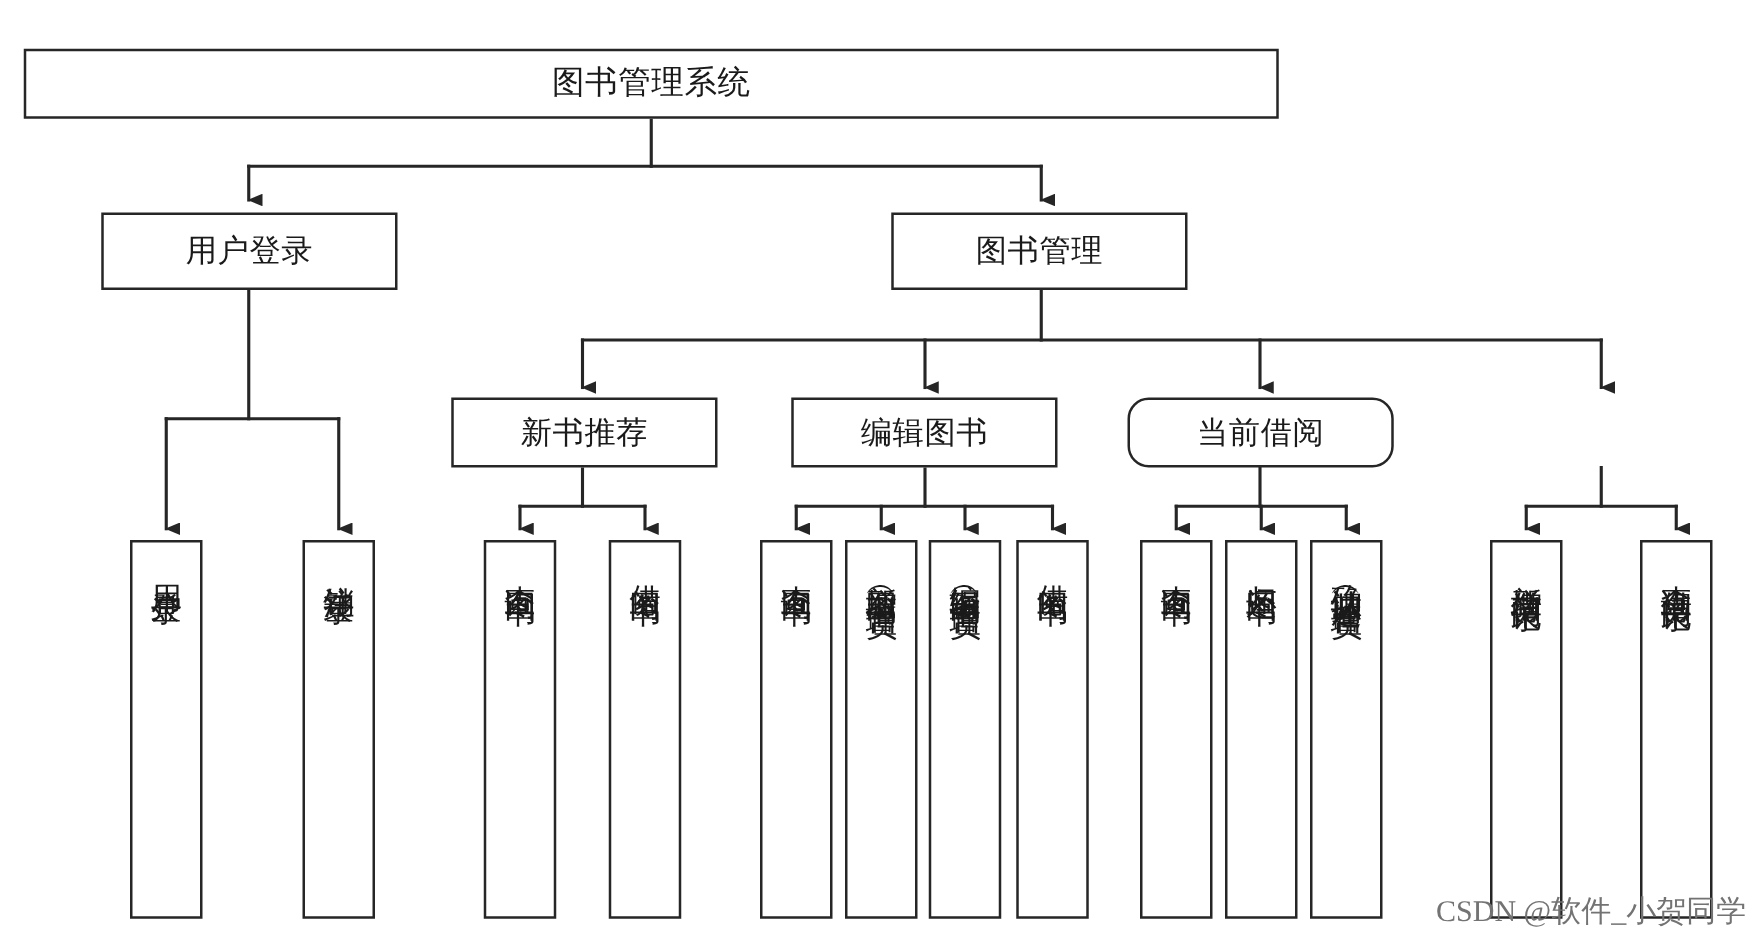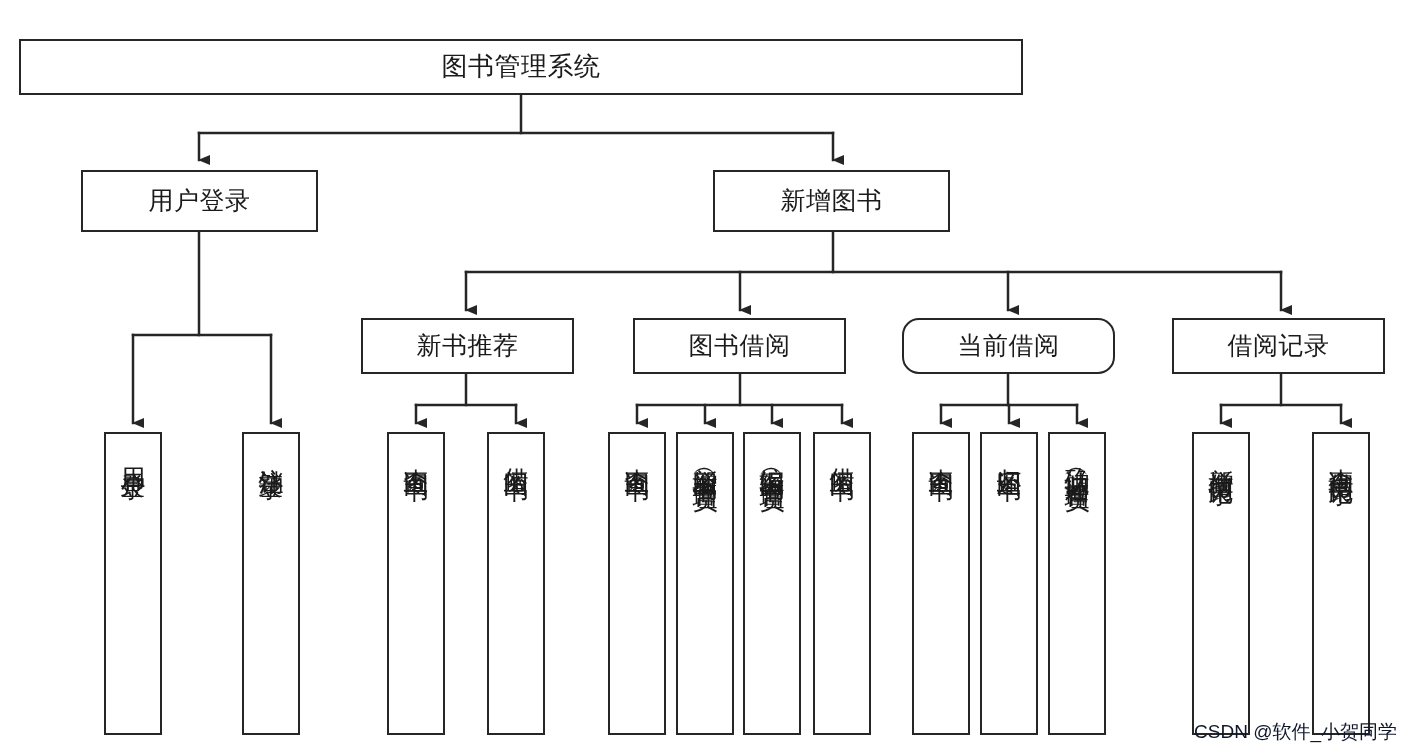--- a/index.html
+++ b/index.html
@@ -43,25 +43,25 @@
     text-orientation:upright;
     font-size:25px;
     letter-spacing:3px;
     line-height:1;
   }
 
   .watermark{
     position:absolute;
     right:8px;
     bottom:2px;
-    font-size:19px;
-    color:#0f172a;
+    font-size:24px;
+    color:#737373;
     white-space:nowrap;
     user-select:none;
-    font-family:Liberation Sans, sans-serif;
+    font-family:Liberation Serif, serif;
   }
 </style>
 </head>
 <body>
 
 <div id="diagram">
 
   <svg id="wires" viewBox="0 0 1405 747" xmlns="http://www.w3.org/2000/svg">
     <defs>
       <marker id="arw" markerWidth="10" markerHeight="12" refX="5" refY="11" orient="auto" markerUnits="userSpaceOnUse">
@@ -113,34 +113,31 @@
   </svg>
 
   <div class="node h root" style="left:19px;top:15px;width:1004px;height:56px;margin-top:24px;">
     <span class="label">图书管理系统</span>
   </div>
 
   <div class="node h" style="left:81px;top:170px;width:237px;height:62px;">
     <span class="label">用户登录</span>
   </div>
   <div class="node h" style="left:713px;top:170px;width:237px;height:62px;">
-    <span class="label">新增图书</span>
+    <span class="label">图书管理</span>
   </div>
 
   <div class="node h" style="left:361px;top:318px;width:213px;height:56px;justify-content:center;">
     <span class="label">新书推荐</span>
   </div>
   <div class="node h" style="left:633px;top:318px;width:213px;height:56px;">
-    <span class="label">图书借阅</span>
+    <span class="label">编辑图书</span>
   </div>
   <div class="node h" style="left:902px;top:318px;width:213px;height:56px;border-radius:17px;">
     <span class="label">当前借阅</span>
-  </div>
-  <div class="node h" style="left:1172px;top:318px;width:213px;height:56px;">
-    <span class="label">借阅记录</span>
   </div>
 
   <div class="node v" style="left:104px;top:432px;width:58px;height:303px;">
     <span class="label">用户登录</span>
   </div>
   <div class="node v" style="left:242px;top:432px;width:58px;height:303px;">
     <span class="label">注销登录</span>
   </div>
 
   <div class="node v" style="left:387px;top:432px;width:58px;height:303px;">

